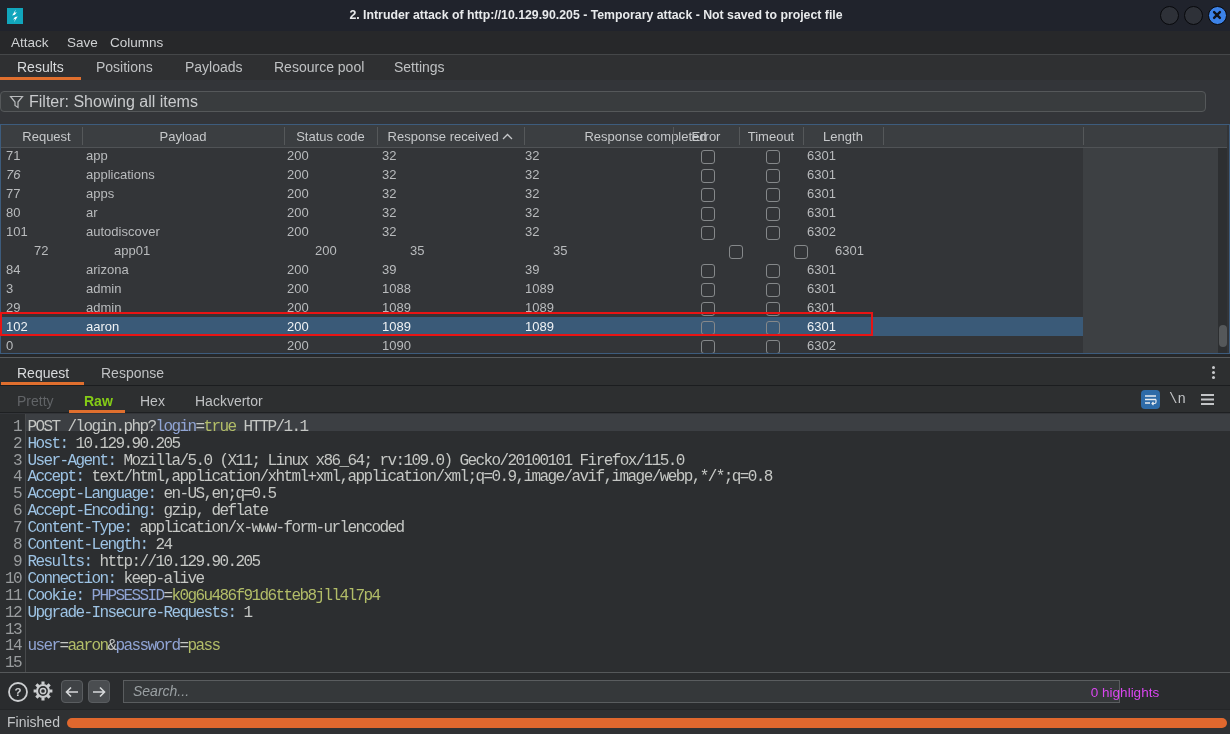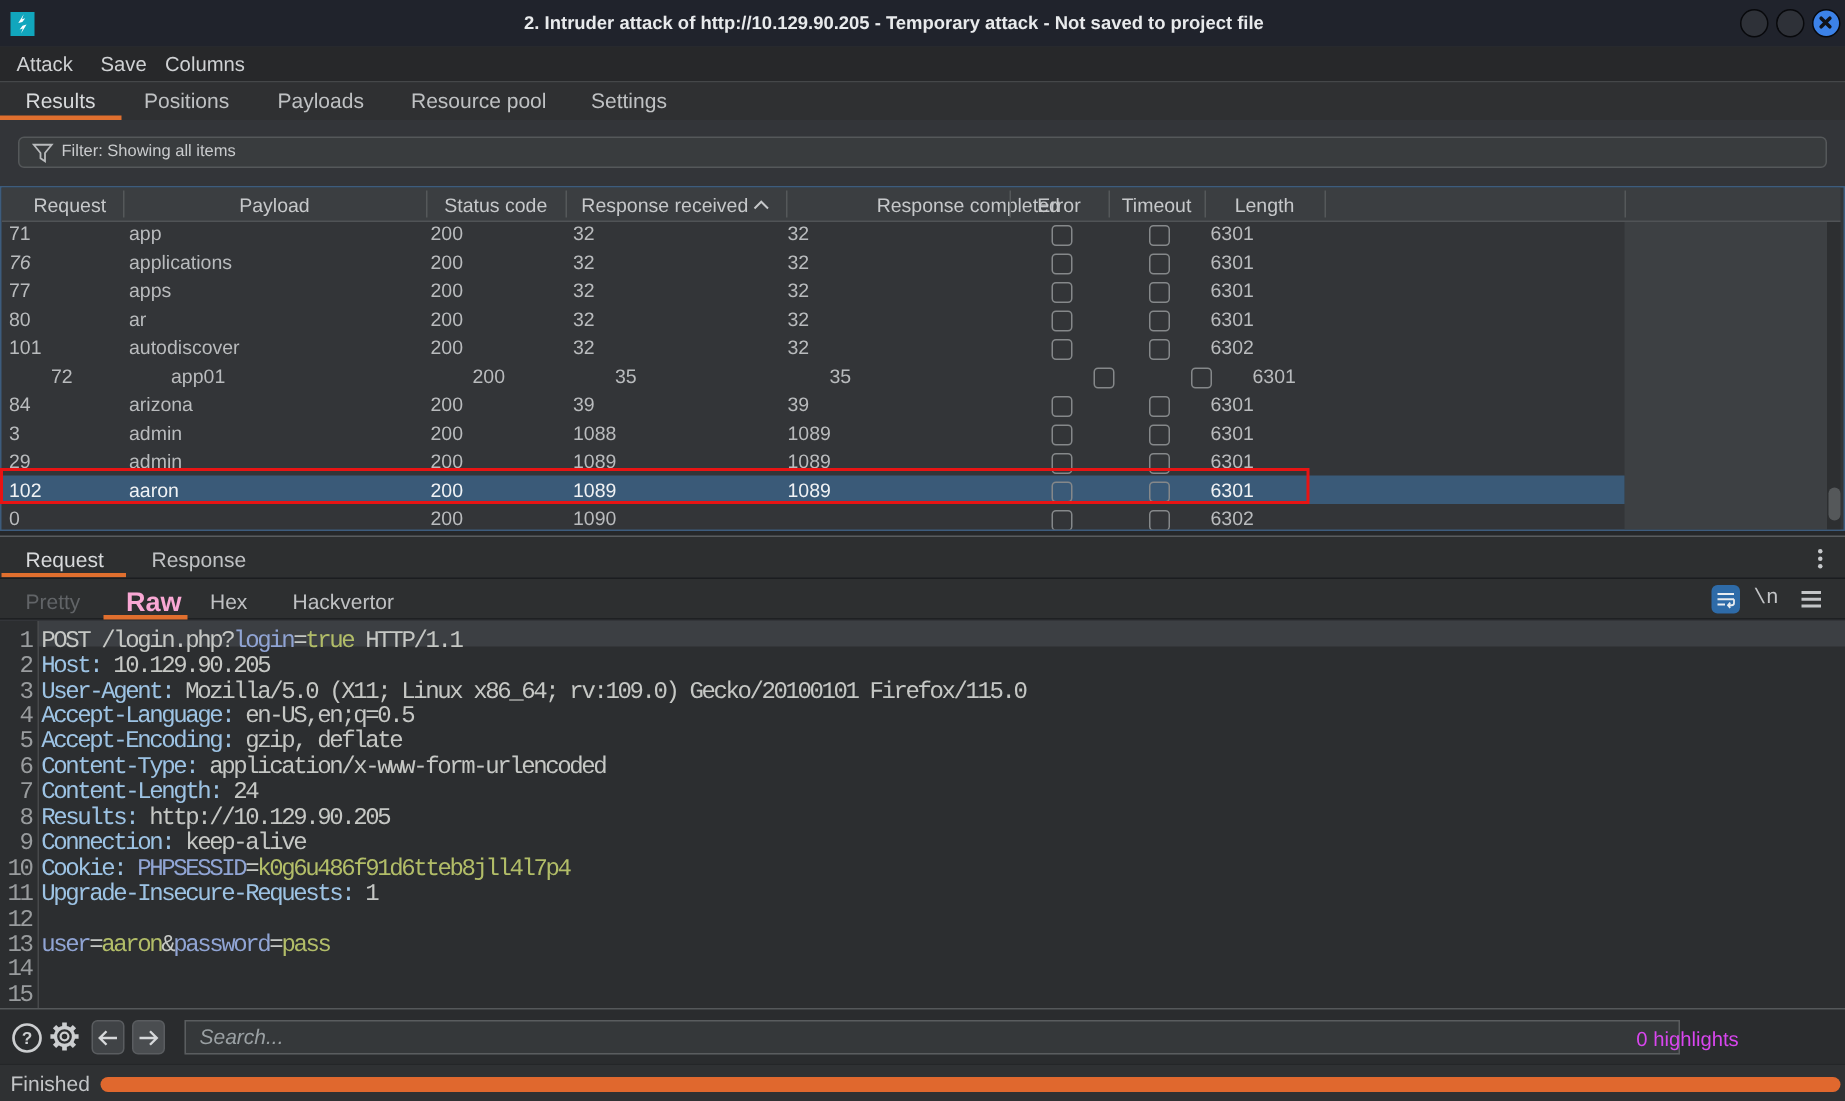--- a/index.html
+++ b/index.html
@@ -13,22 +13,22 @@
             color:#e8eaec;font-size:12.3px;font-weight:bold;}
   .winbtn{top:6px;width:19px;height:19px;border-radius:50%;background:#2e3138;border:1.5px solid #08090c;box-sizing:border-box;}
   
   #menubar{left:0;top:31px;width:1230px;height:23px;background:#27282a;border-bottom:1px solid #454749;box-sizing:content-box;}
   .menuitem{position:absolute;top:31px;height:23px;line-height:23px;color:#cfd1d3;font-size:13.5px;}
   
   #tabbar{left:0;top:55px;width:1230px;height:25px;background:#2f3032;}
   .tab{position:absolute;top:0;height:22px;line-height:22px;color:#bfc1c3;font-size:14px;}
   .tabline{position:absolute;height:3px;background:#e06f2e;}
   
-  #filterbox{left:12px;top:91px;width:1204px;height:19px;background:#393c3e;border:1px solid #55585a;border-radius:4px;
-             color:#c9cbcd;font-size:11px;line-height:19px;}
+  #filterbox{left:0;top:91px;width:1204px;height:19px;background:#393c3e;border:1px solid #55585a;border-radius:4px;
+             color:#c9cbcd;font-size:16px;line-height:19px;}
   
   #tablewrap{left:0;top:124px;width:1228px;height:228px;border:1px solid #3d5c7d;background:#333538;overflow:hidden;}
   #thead{position:absolute;left:0;top:0;width:1226px;height:22px;background:#3b3e41;border-bottom:1px solid #505356;}
   .hsep{position:absolute;top:2px;width:1px;height:18px;background:#55585a;}
   .hcell{position:absolute;top:0;height:22px;line-height:24px;text-align:center;color:#c6c8ca;font-size:13px;}
   #tbody{position:absolute;left:0;top:23px;width:1226px;height:205px;}
   .row{position:absolute;left:0;width:1082px;height:19px;color:#b9bbbd;font-size:13px;line-height:15px;}
   .row.sel{background:transparent;color:#f0f2f4;}
   #selband{position:absolute;left:0;top:168.5px;width:1082px;height:19px;background:#3a5a78;}
   .cell{position:absolute;top:0;white-space:nowrap;}
@@ -246,21 +246,21 @@
 
   <div id="rrtabs" class="abs"></div>
   <div class="abs" style="left:0;top:354px;width:1230px;height:3px;background:#26282a;"></div>
   <div class="abs" style="left:0;top:357px;width:1230px;height:1px;background:#595c5e;"></div>
   <div class="tab2" style="left:17px;top:358.5px;color:#d8dadc;">Request</div>
   <div class="tab2" style="left:101px;top:358.5px;">Response</div>
   <div class="tabline" style="left:1px;top:382px;width:83px;height:3px;"></div>
   <div class="abs" style="left:1212px;top:366px;width:3px;height:3px;background:#c8cacc;border-radius:50%;box-shadow:0 5px 0 #c8cacc,0 10px 0 #c8cacc;"></div>
   <div id="prettyrow" class="abs"></div>
   <div class="tab2" style="left:17px;top:386.5px;color:#616467;">Pretty</div>
-  <div class="tab2" style="left:84px;top:386.5px;color:#f9a8d4;font-weight:bold;font-size:18px;">Raw</div>
+  <div class="tab2" style="left:84px;top:386.5px;color:#84cc16;font-weight:bold;font-size:14px;">Raw</div>
   <div class="tab2" style="left:140px;top:386.5px;">Hex</div>
   <div class="tab2" style="left:195px;top:386.5px;">Hackvertor</div>
   <div class="tabline" style="left:69px;top:409.5px;width:56px;height:3px;"></div>
   <div class="abs" style="left:1141px;top:390px;width:19px;height:19px;background:#2e6ba8;border-radius:4px;">
     <svg width="19" height="19" viewBox="0 0 19 19">
       <path d="M4 6 H15 M4 9.5 H15 M4 13 H9" stroke="#e8ecf0" stroke-width="1.4" fill="none"></path>
       <path d="M15 9.5 V12 A1.5 1.5 0 0 1 13.5 13.5 H11 M12.5 11.8 L11 13.5 L12.5 15.2" stroke="#e8ecf0" stroke-width="1.2" fill="none"></path>
     </svg>
   </div>
   <div class="abs" style="left:1169px;top:391px;color:#c3c5c7;font-size:14px;font-family:'Liberation Mono',monospace;">\n</div>
@@ -283,20 +283,21 @@
         <div class="cl">11</div>
         <div class="cl">12</div>
       <div class="cl">13</div>
         <div class="cl">14</div>
         <div class="cl">15</div>
     </div>
     <div id="code">
       <div class="cl">POST /login.php?<span class="pn">login</span>=<span class="pv">true</span> HTTP/1.1</div>
       <div class="cl"><span class="hn">Host:</span> 10.129.90.205</div>
       <div class="cl"><span class="hn">User-Agent:</span> Mozilla/5.0 (X11; Linux x86_64; rv:109.0) Gecko/20100101 Firefox/115.0</div>
+      <div class="cl"><span class="hn">Accept:</span> text/html,application/xhtml+xml,application/xml;q=0.9,image/avif,image/webp,*/*;q=0.8</div>
       <div class="cl"><span class="hn">Accept-Language:</span> en-US,en;q=0.5</div>
       <div class="cl"><span class="hn">Accept-Encoding:</span> gzip, deflate</div>
       <div class="cl"><span class="hn">Content-Type:</span> application/x-www-form-urlencoded</div>
       <div class="cl"><span class="hn">Content-Length:</span> 24</div>
       <div class="cl"><span class="hn">Results:</span> http://10.129.90.205</div>
       <div class="cl"><span class="hn">Connection:</span> keep-alive</div>
       <div class="cl"><span class="hn">Cookie:</span> <span class="pn">PHPSESSID</span>=<span class="pv">k0g6u486f91d6tteb8jll4l7p4</span></div>
       <div class="cl"><span class="hn">Upgrade-Insecure-Requests:</span> 1</div>
       <div class="cl">&nbsp;</div>
       <div class="cl"><span class="pn">user</span>=<span class="pv">aaron</span>&amp;<span class="pn">password</span>=<span class="pv">pass</span></div>

